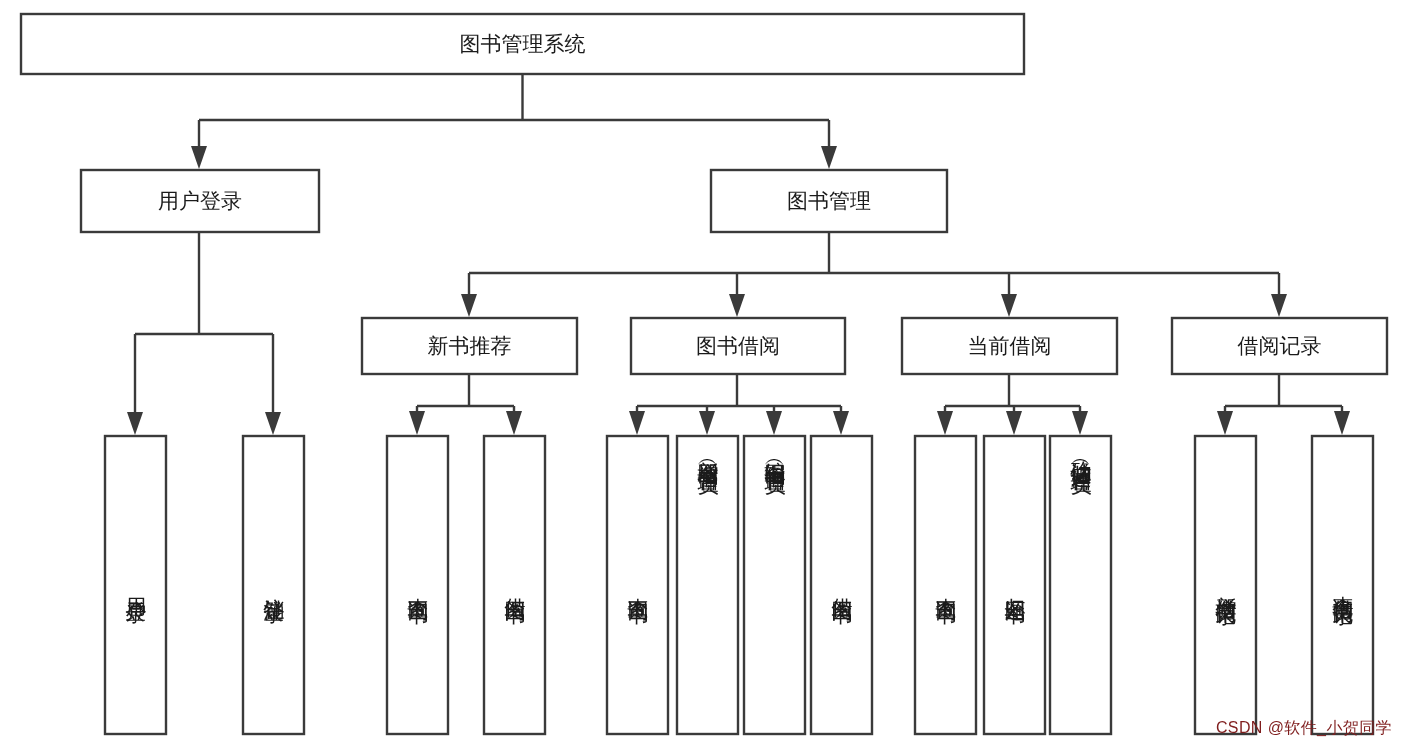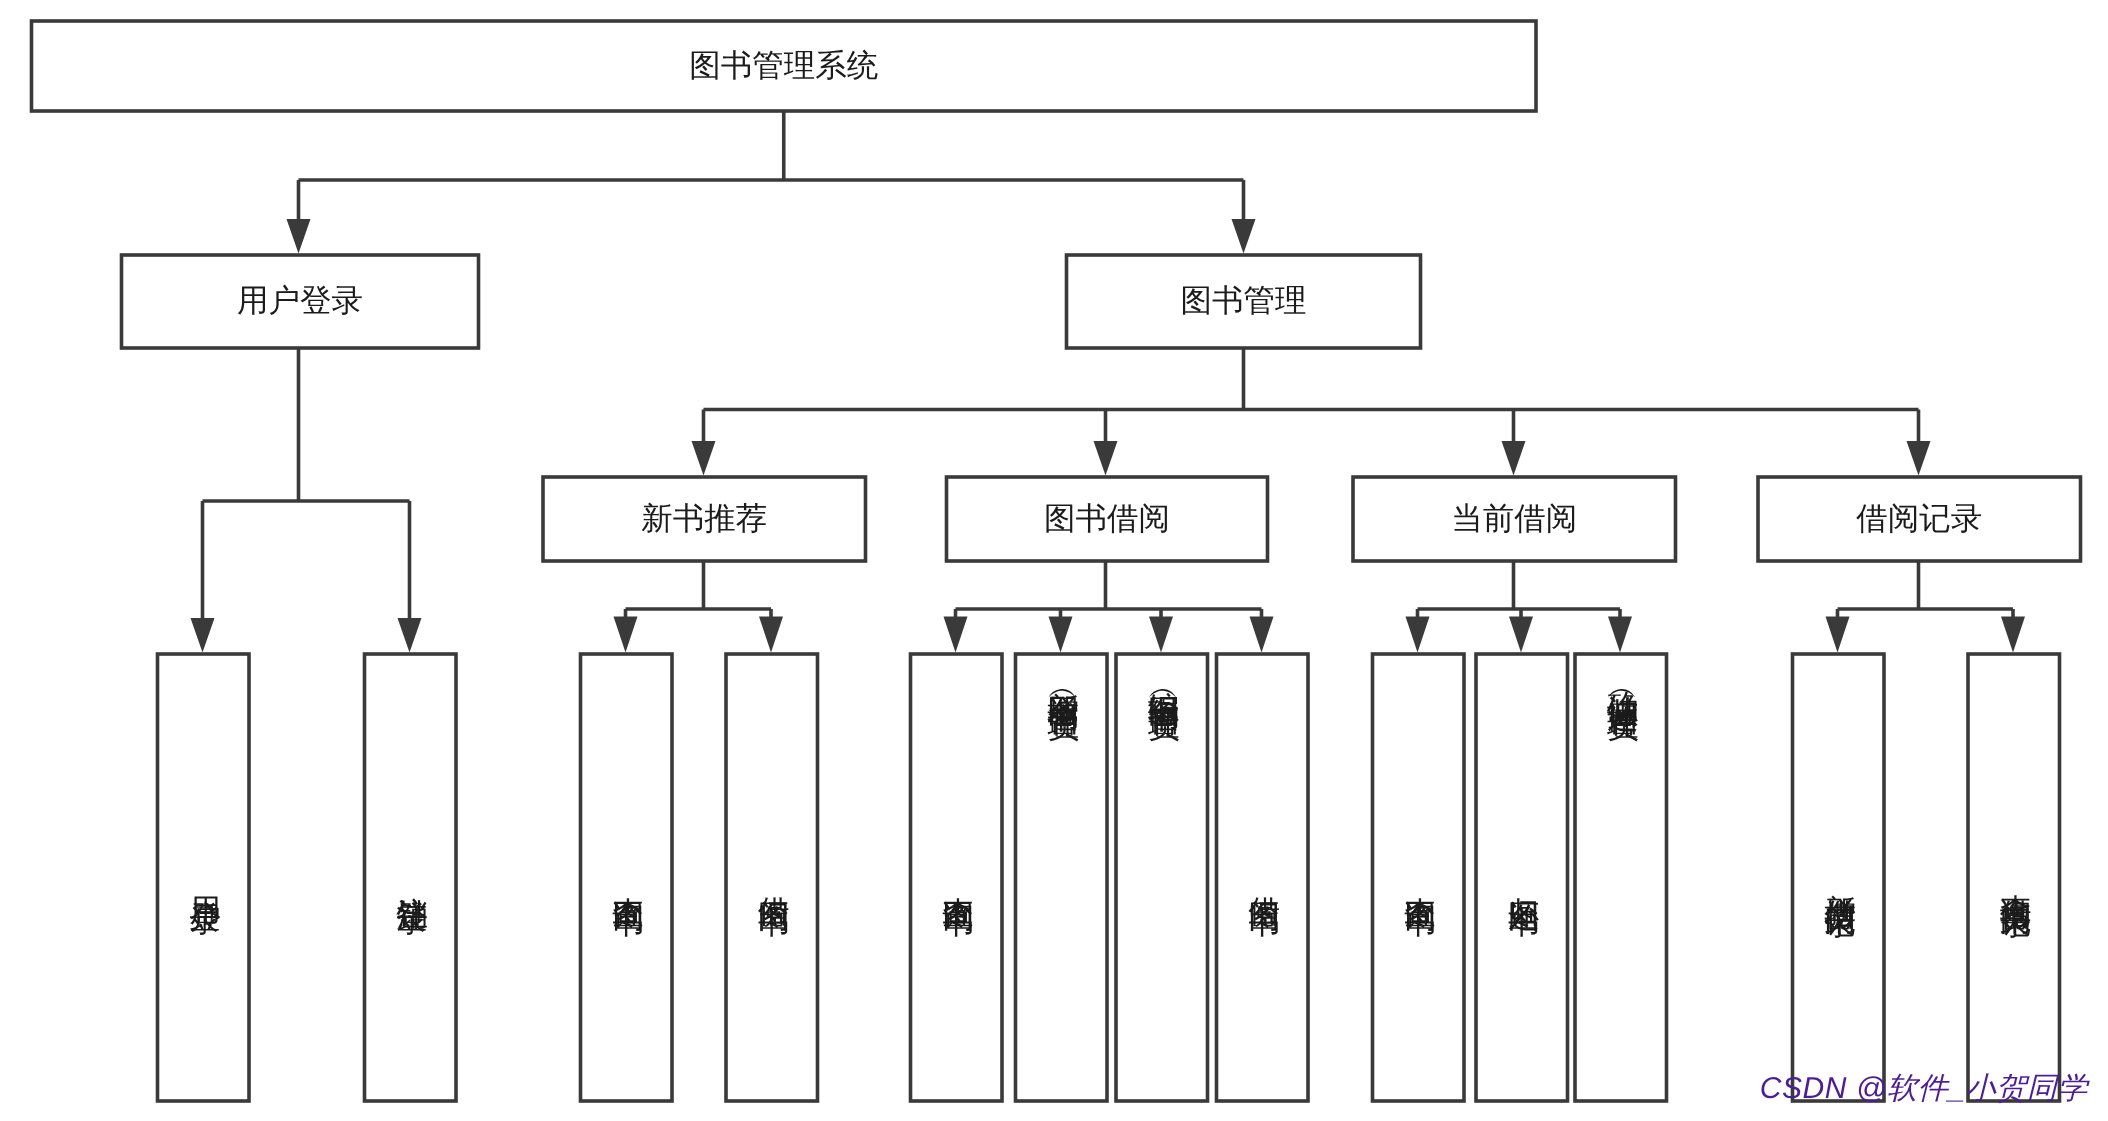--- a/index.html
+++ b/index.html
@@ -62,25 +62,24 @@
     color: #1b1b1b;
     letter-spacing: 2px;
     white-space: nowrap;
     text-align: center;
   }
   .watermark {
     position: absolute;
     right: 13px;
     bottom: 8px;
     font-family: "Liberation Sans", "DejaVu Sans", sans-serif;
-    font-size: 20px;
-    color: #4c1d95;
+    font-size: 16px;
+    color: #7f1d1d;
     white-space: nowrap;
     letter-spacing: 0.4px;
-    font-style: italic;
   }
 </style>
 </head>
 <body>
 
 <div id="diagram-root">
 
   <svg class="flowchart" viewBox="0 0 1405 747">
 
     <g>

